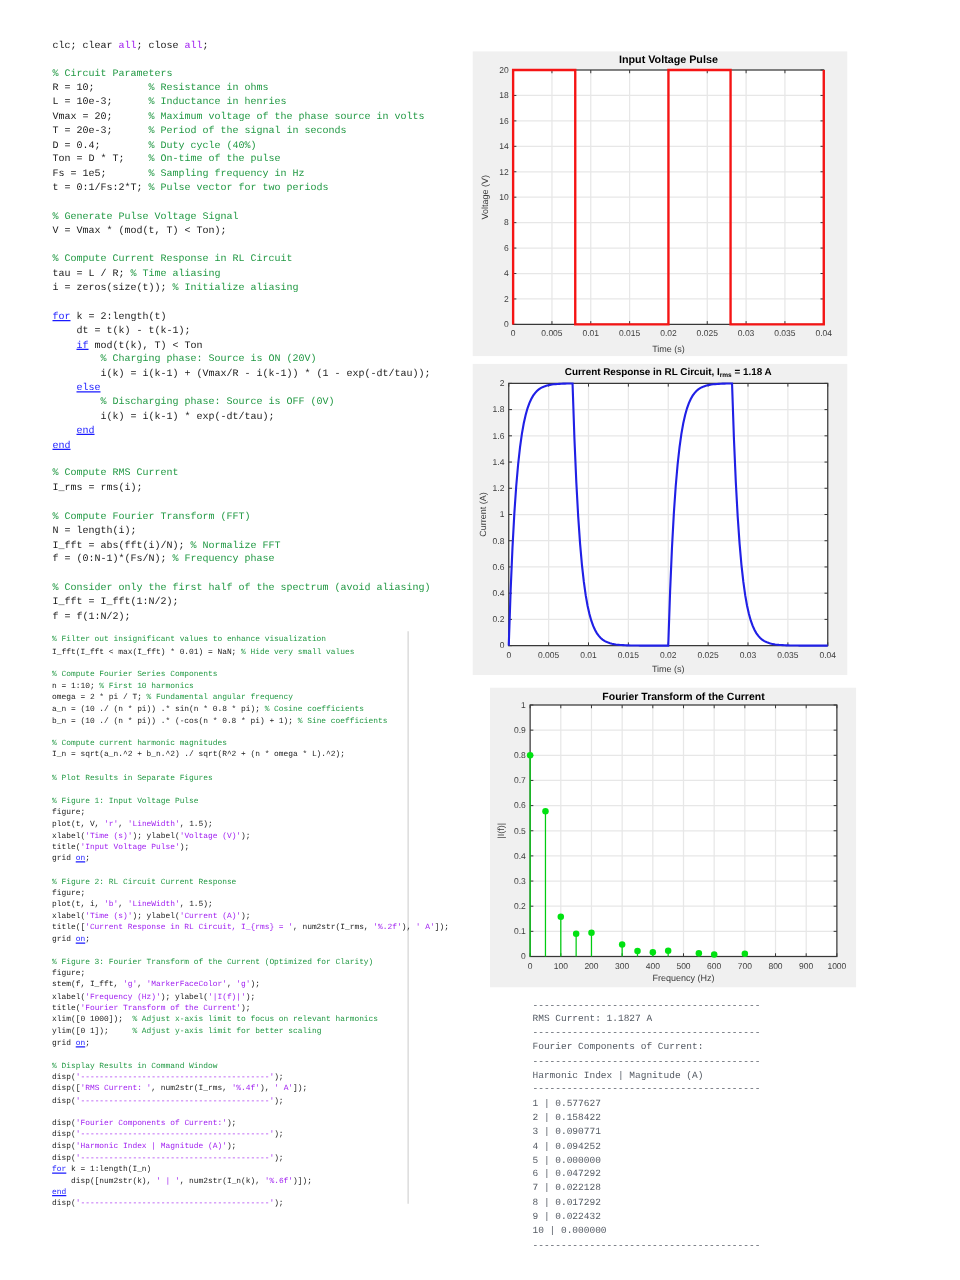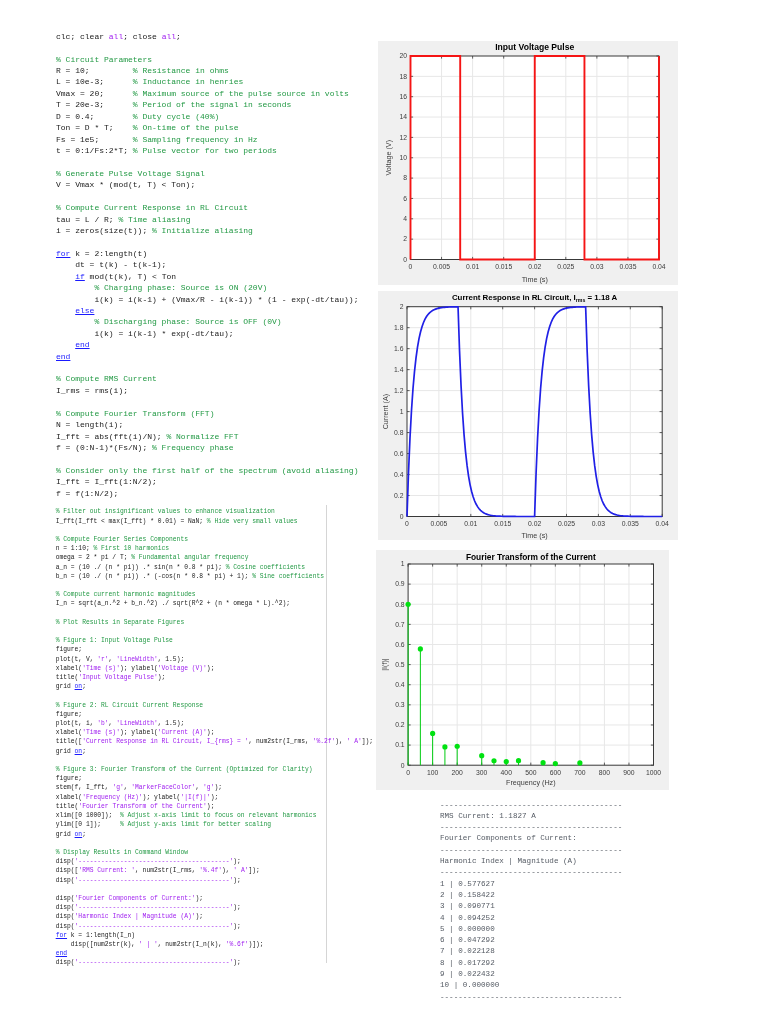--- a/index.html
+++ b/index.html
@@ -1,38 +1,38 @@
 <!DOCTYPE html>
 <html><head><meta charset="utf-8">
 <style>
 * { margin:0; padding:0; box-sizing:border-box; }
 html,body { width:768px; height:1024px; background:#ffffff; }
 #page { position:relative; width:768px; height:1024px; overflow:hidden;
   font-family:"Liberation Mono", monospace; }
-pre { font-family:"Liberation Mono", monospace;margin-left:14px; }
+pre { font-family:"Liberation Mono", monospace; }
 b { font-weight:normal; }
 .c { color:#229944; }
 .k { color:#1a1aff;text-decoration:underline; }
 .s { color:#a020f0; }
 #sec1 { position:absolute; left:42px; top:30.8px; font-size:8px; line-height:11.42px; color:#1a1a1a; }
 #sec2 { position:absolute; left:41.7px; top:507.4px; font-size:6.3px; line-height:9.2px; color:#1a1a1a; }
 #divider { position:absolute; left:326px; top:505px; width:1px; height:458px; background:#d5d5d5; }
 #cmd { position:absolute; left:426px; top:799.6px; font-size:7.6px; line-height:11.29px; color:#555b64; }
 #fig1 { position:absolute; left:378px; top:41px; }
 #fig2 { position:absolute; left:378px; top:291px; }
-#fig3 { position:absolute; left:376px; top:550px; }
+#fig3 { position:absolute; left:392px; top:550px; }
 </style></head>
 <body>
 <div id="page">
 <pre id="sec1">clc; clear <b class="s">all</b>; close <b class="s">all</b>;
 
 <b class="c">% Circuit Parameters</b>
 R = 10;         <b class="c">% Resistance in ohms</b>
 L = 10e-3;      <b class="c">% Inductance in henries</b>
-Vmax = 20;      <b class="c">% Maximum source of the pulse source in volts</b>
+Vmax = 20;      <b class="c">% Maximum voltage of the phase source in volts</b>
 T = 20e-3;      <b class="c">% Period of the signal in seconds</b>
 D = 0.4;        <b class="c">% Duty cycle (40%)</b>
 Ton = D * T;    <b class="c">% On-time of the pulse</b>
 Fs = 1e5;       <b class="c">% Sampling frequency in Hz</b>
 t = 0:1/Fs:2*T; <b class="c">% Pulse vector for two periods</b>
 
 <b class="c">% Generate Pulse Voltage Signal</b>
 V = Vmax * (mod(t, T) &lt; Ton);
 
 <b class="c">% Compute Current Response in RL Circuit</b>

